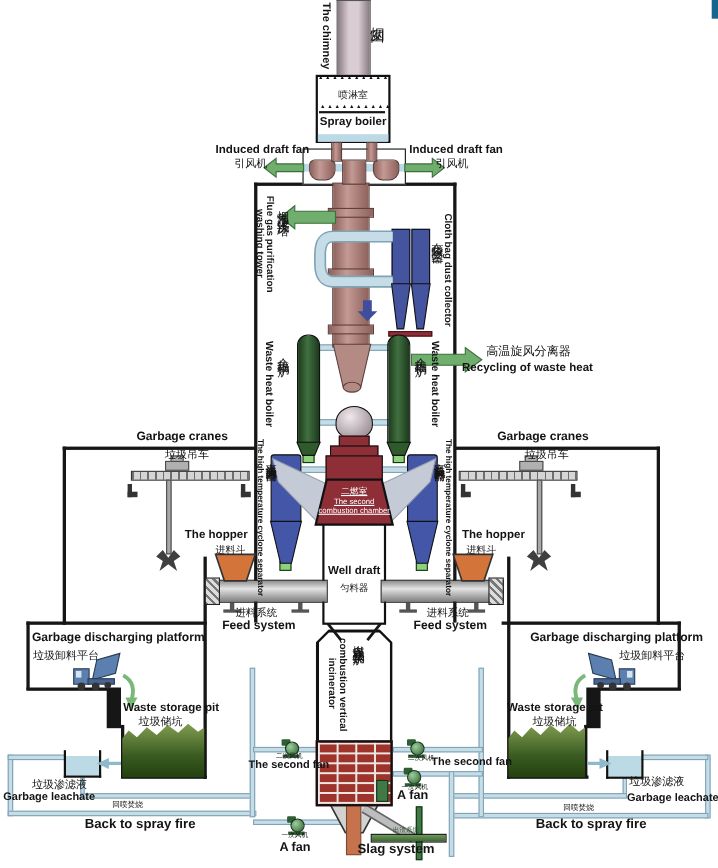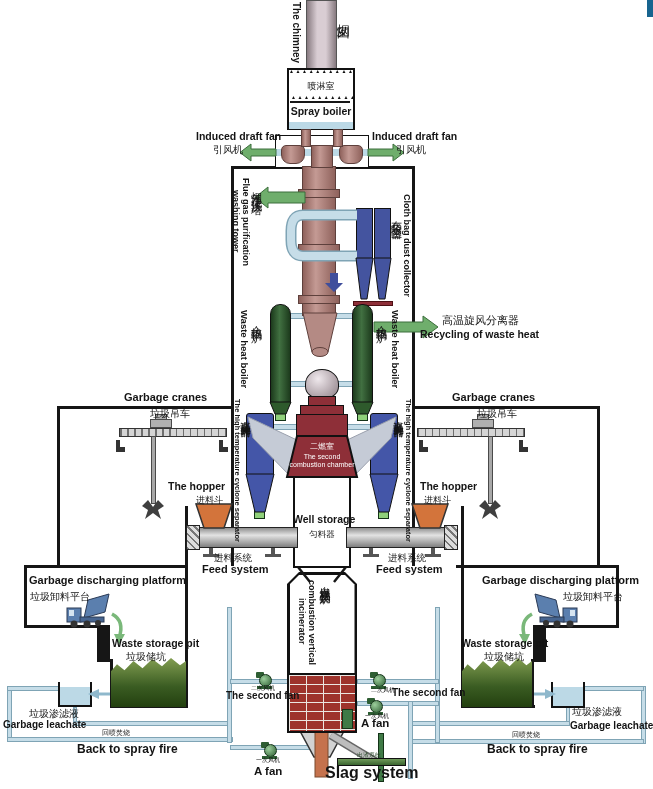--- a/index.html
+++ b/index.html
@@ -30,21 +30,21 @@
         box-sizing:border-box;z-index:2;}
   .pit{position:absolute;background:linear-gradient(180deg,#87a254,#3a5c22 60%,#23400f);z-index:2;
        clip-path:polygon(0% 30%,8% 16%,18% 28%,30% 10%,42% 24%,55% 6%,68% 20%,80% 4%,92% 18%,100% 10%,100% 100%,0% 100%);}
   .tank{position:absolute;border:2.5px solid #111;border-top:none;
         background:linear-gradient(#fff 0 5px,#bcd9e6 5px);box-sizing:border-box;z-index:2;}
   .fan{position:absolute;width:18px;height:17px;z-index:5;}
   .fan .out{position:absolute;left:0;top:0;width:8px;height:6px;background:#2e5e33;border-radius:1px;}
   .fan .cir{position:absolute;left:3px;top:2px;width:13px;height:13px;border-radius:50%;
             background:radial-gradient(circle at 35% 35%,#9ccf9c,#2e5e33);border:1px solid #143318;box-sizing:border-box;}
   .fan .base{position:absolute;left:1px;top:14px;width:15px;height:2.5px;background:#2e5e33;}
-  .white{color:#fff;}
+  .white{color:#fff;text-decoration:underline;}
   svg.ovl{position:absolute;left:0;top:0;z-index:4;pointer-events:none;}
 </style>
 </head>
 <body>
 
 <div id="canvas">
 
   <div class="pipe" style="left:7px;top:686px;width:5px;height:56px"></div>
   <div class="pipe" style="left:7px;top:686px;width:54px;height:5px"></div>
   <div class="pipe" style="left:7px;top:737px;width:226px;height:5px"></div>
@@ -194,21 +194,21 @@
   <div class="leg" style="left:363px;top:554px;width:16px;height:2.5px"></div>
   <div class="leg" style="left:431px;top:548px;width:4px;height:7px"></div>
   <div class="leg" style="left:425px;top:554px;width:16px;height:2.5px"></div>
 
   <div class="lbl" style="left:214px;top:553px;font-size:9.5px">进料系统</div>
   <div class="lbl en" style="left:202px;top:564px;font-size:11px">Feed system</div>
   <div class="lbl" style="left:388px;top:553px;font-size:9.5px">进料系统</div>
   <div class="lbl en" style="left:376px;top:564px;font-size:11px">Feed system</div>
 
   <div class="box" style="left:293px;top:474px;width:58px;height:94px;border:2.5px solid #111;background:#fff;z-index:1"></div>
-  <div class="lbl en" style="left:293px;top:514px;width:58px;text-align:center;font-size:10.5px">Well storage</div>
+  <div class="lbl en" style="left:293px;top:514px;width:58px;text-align:center;font-size:10.5px">Well draft</div>
   <div class="lbl" style="left:293px;top:530px;width:58px;text-align:center;font-size:8.5px">匀料器</div>
 
   <div class="box" style="left:287px;top:572px;width:70px;height:103px;background:#111;z-index:3;
               clip-path:polygon(0 12px,12px 0,calc(100% - 12px) 0,100% 12px,100% 100%,0 100%)">
     <div style="position:absolute;left:2.5px;top:2.5px;right:2.5px;bottom:0;background:#fff;
                 clip-path:polygon(0 10px,10px 0,calc(100% - 10px) 0,100% 10px,100% 100%,0 100%)"></div>
     <div style="position:absolute;left:10px;top:6px;height:92px;writing-mode:vertical-rl;color:#141414">
       <span style="display:block;font-size:11px;text-orientation:upright;letter-spacing:1px">自燃立式焚烧炉</span>
       <span class="en" style="display:block;font-size:9px;padding-top:2px">combustion vertical</span>
       <span class="en" style="display:block;font-size:9px;padding-top:20px">incinerator</span>
@@ -216,21 +216,21 @@
   </div>
   <div class="box" style="left:287px;top:673px;width:70px;height:60px;border:2.5px solid #111;z-index:5;background-color:#9e332c;
               background-image:linear-gradient(#ece7e2 1.5px,transparent 1.5px),linear-gradient(90deg,#ece7e2 1.5px,transparent 1.5px);
               background-size:17px 9px">
     <div style="position:absolute;right:2px;bottom:2px;width:9px;height:18px;background:#3f7a46;border:1px solid #143318"></div>
   </div>
 
   <div class="box" style="left:378px;top:733px;width:6px;height:49px;background:#3f7a46;border:1px solid #143318;z-index:3"></div>
   <div class="box" style="left:337px;top:758px;width:69px;height:7.5px;background:linear-gradient(#6f9a5a,#3a6430);border:1px solid #111;z-index:5"></div>
   <div class="lbl" style="left:357px;top:752px;font-size:6px;color:#2e4e2e">出渣系统</div>
-  <div class="lbl en" style="left:325px;top:765px;font-size:16px">Slag system</div>
+  <div class="lbl en" style="left:325px;top:765px;font-size:12px">Slag system</div>
 
   <div class="fan" style="left:256px;top:672px">
     <span class="out"></span>
       <span class="cir"></span>
       <span class="base"></span>
     </div>
   <div class="lbl" style="left:251px;top:685px;font-size:6px">二次风机</div>
   <div class="lbl en" style="left:226px;top:691px;font-size:10px">The second fan</div>
 
   <div class="fan" style="left:370px;top:672px">

